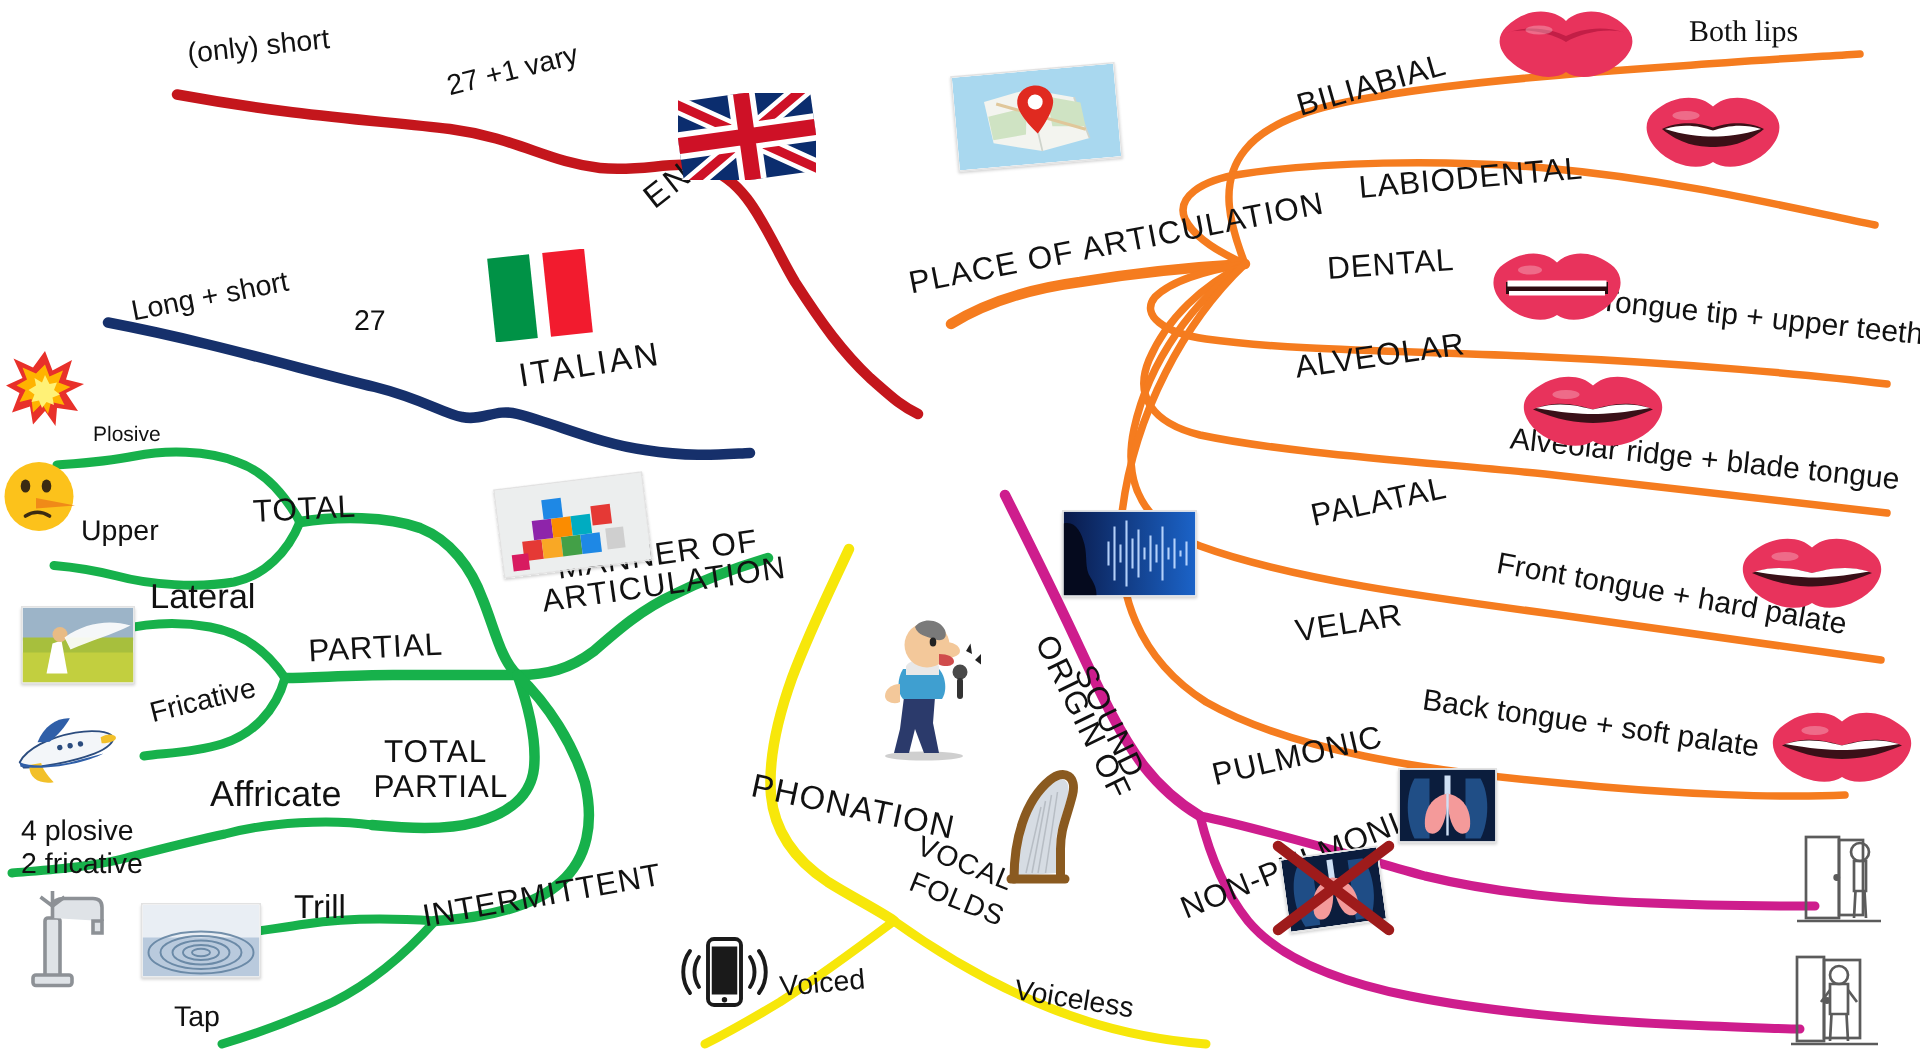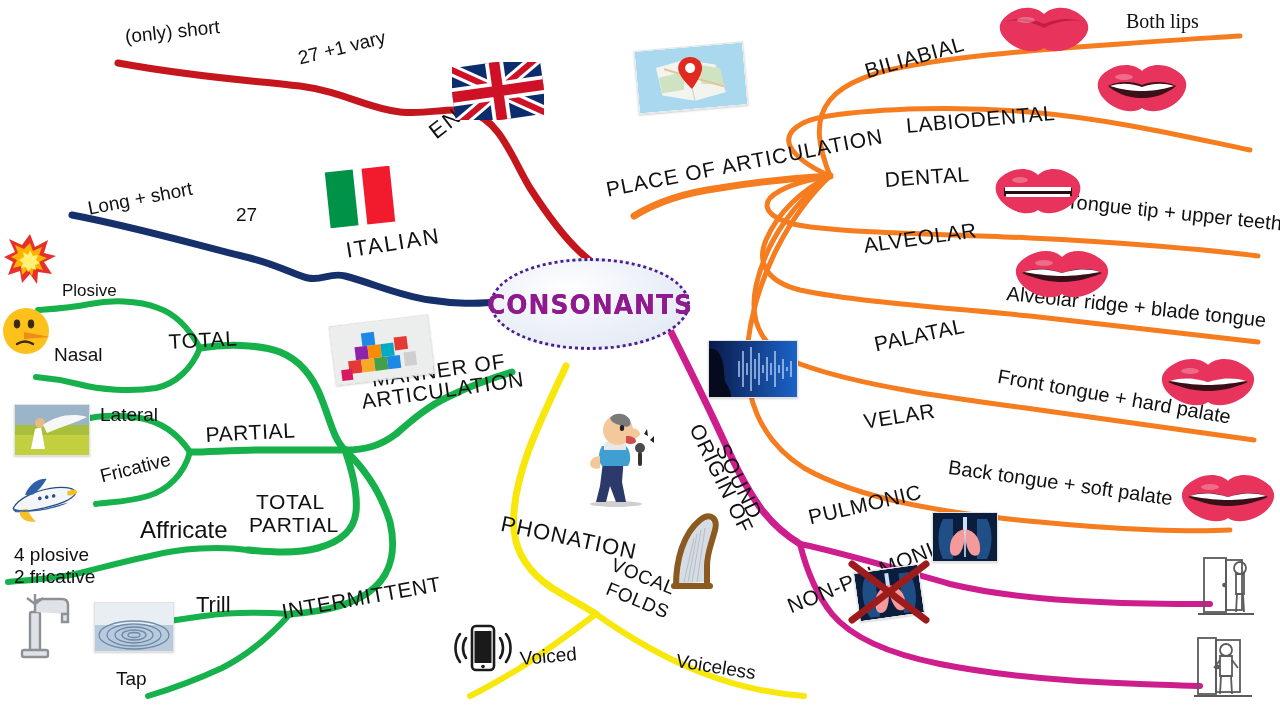--- a/index.html
+++ b/index.html
@@ -97,23 +97,20 @@
       <path stroke="#F57C1F" stroke-width="5" d="M830,176 C806,180 782,186 770,198 C760,210 776,222 804,226 C860,234 950,234 1030,238 C1120,242 1210,250 1258,256"></path>
 
       <path stroke="#F57C1F" stroke-width="5" d="M830,176 C802,190 778,212 766,240 C756,264 768,282 800,290 C856,302 950,308 1030,316 C1120,326 1210,336 1258,342"></path>
 
       <path stroke="#F57C1F" stroke-width="5" d="M830,176 C796,200 766,240 756,286 C748,324 764,350 800,364 C860,386 950,398 1040,410 C1130,422 1210,434 1254,440"></path>
 
       <path stroke="#F57C1F" stroke-width="5" d="M830,176 C790,214 756,276 748,342 C742,396 760,440 804,468 C860,500 950,514 1040,522 C1120,530 1190,532 1230,530"></path>
     </g>
   </svg>
 
-  <div class="center-node" style="left:490px;top:258px;">
-    <span>CONSONANTS</span>
-  </div>
 
   <div class="lbl" style="left:424px;top:124px;font-size:22px;transform:rotate(-38deg);letter-spacing:2px;">ENGLISH</div>
   <div class="lbl" style="left:124px;top:26px;font-size:19px;transform:rotate(-6deg);">(only) short</div>
   <div class="lbl" style="left:296px;top:48px;font-size:19px;transform:rotate(-14deg);">27 +1 vary</div>
 
   <svg class="art" style="left:452px;top:62px;" width="92" height="58" viewBox="0 0 60 38">
     <g transform="rotate(-8 30 19)">
       <rect x="0" y="0" width="60" height="38" fill="#0B2D6E"></rect>
       <path d="M0,0 L60,38 M60,0 L0,38" stroke="#ffffff" stroke-width="8"></path>
       <path d="M0,0 L60,38 M60,0 L0,38" stroke="#CE1126" stroke-width="4"></path>
@@ -147,39 +144,39 @@
       <rect x="35" y="23" width="13" height="13" fill="#FB8C00"></rect>
       <rect x="48" y="23" width="13" height="13" fill="#00ACC1"></rect>
       <rect x="30" y="10" width="13" height="13" fill="#1E88E5"></rect>
       <rect x="62" y="18" width="13" height="13" fill="#E53935"></rect>
       <rect x="6" y="44" width="11" height="11" fill="#D81B60"></rect>
       <rect x="70" y="34" width="12" height="14" fill="#cfcfcf"></rect>
     </svg>
   </div>
 
   <div class="lbl cap" style="left:168px;top:330px;font-size:21px;transform:rotate(-3deg);">TOTAL</div>
-  <div class="lbl" style="left:62px;top:281px;font-size:17px;text-align:right;">Plosive</div>
-  <div class="lbl" style="left:54px;top:344px;font-size:19px;">Nasal</div>
+  <div class="lbl" style="left:62px;top:281px;font-size:14px;text-align:right;">Plosive</div>
+  <div class="lbl" style="left:54px;top:344px;font-size:19px;">Upper</div>
 
   <svg class="art" style="left:4px;top:232px;" width="52" height="52" viewBox="0 0 52 52">
     <polygon points="26,2 31,15 44,8 40,21 52,24 40,30 48,42 34,40 33,52 26,42 18,51 16,39 4,43 9,30 0,25 11,20 5,7 18,13" fill="#E8302A"></polygon>
     <polygon points="26,11 29,19 38,15 35,23 43,26 35,30 39,38 30,36 28,44 24,37 18,43 17,34 9,36 13,28 7,25 14,21 11,13 20,17" fill="#FFB300"></polygon>
     <polygon points="26,18 29,24 34,23 32,28 36,31 31,33 32,38 27,36 24,40 22,35 17,36 19,31 15,28 20,25 19,20 24,23" fill="#FFF176"></polygon>
   </svg>
 
   <svg class="art" style="left:2px;top:306px;" width="52" height="50" viewBox="0 0 52 50">
     <circle cx="24" cy="25" r="23" fill="#FCC21B"></circle>
     <ellipse cx="15" cy="18" rx="3.2" ry="4.4" fill="#3b2b12"></ellipse>
     <ellipse cx="29" cy="18" rx="3.2" ry="4.4" fill="#3b2b12"></ellipse>
     <path d="M22,26 L48,31 L22,33 Z" fill="#F08A18"></path>
     <path d="M15,38 Q23,33 31,38" stroke="#3b2b12" stroke-width="2.4" fill="none" stroke-linecap="round"></path>
   </svg>
 
   <div class="lbl cap" style="left:205px;top:423px;font-size:21px;transform:rotate(-3deg);">PARTIAL</div>
-  <div class="lbl" style="left:100px;top:404px;font-size:19px;">Lateral</div>
+  <div class="lbl" style="left:100px;top:384px;font-size:23px;">Lateral</div>
   <div class="lbl" style="left:98px;top:466px;font-size:19px;transform:rotate(-14deg);">Fricative</div>
 
   <div class="photo" style="left:14px;top:404px;width:74px;height:50px;overflow:hidden;">
     <svg width="74" height="50" viewBox="0 0 74 50">
       <rect x="0" y="0" width="74" height="22" fill="#9cb4c8"></rect>
       <rect x="0" y="20" width="74" height="30" fill="#a7bf3d"></rect>
       <rect x="0" y="30" width="74" height="20" fill="#c2cf3f"></rect>
       <path d="M16,44 L20,24 L26,22 L30,44 Z" fill="#ffffff"></path>
       <circle cx="25" cy="18" r="5" fill="#e8bb85"></circle>
       <path d="M28,20 C42,10 58,8 72,12 C60,18 46,22 32,28 Z" fill="#fdfdfd" opacity="0.92"></path>

